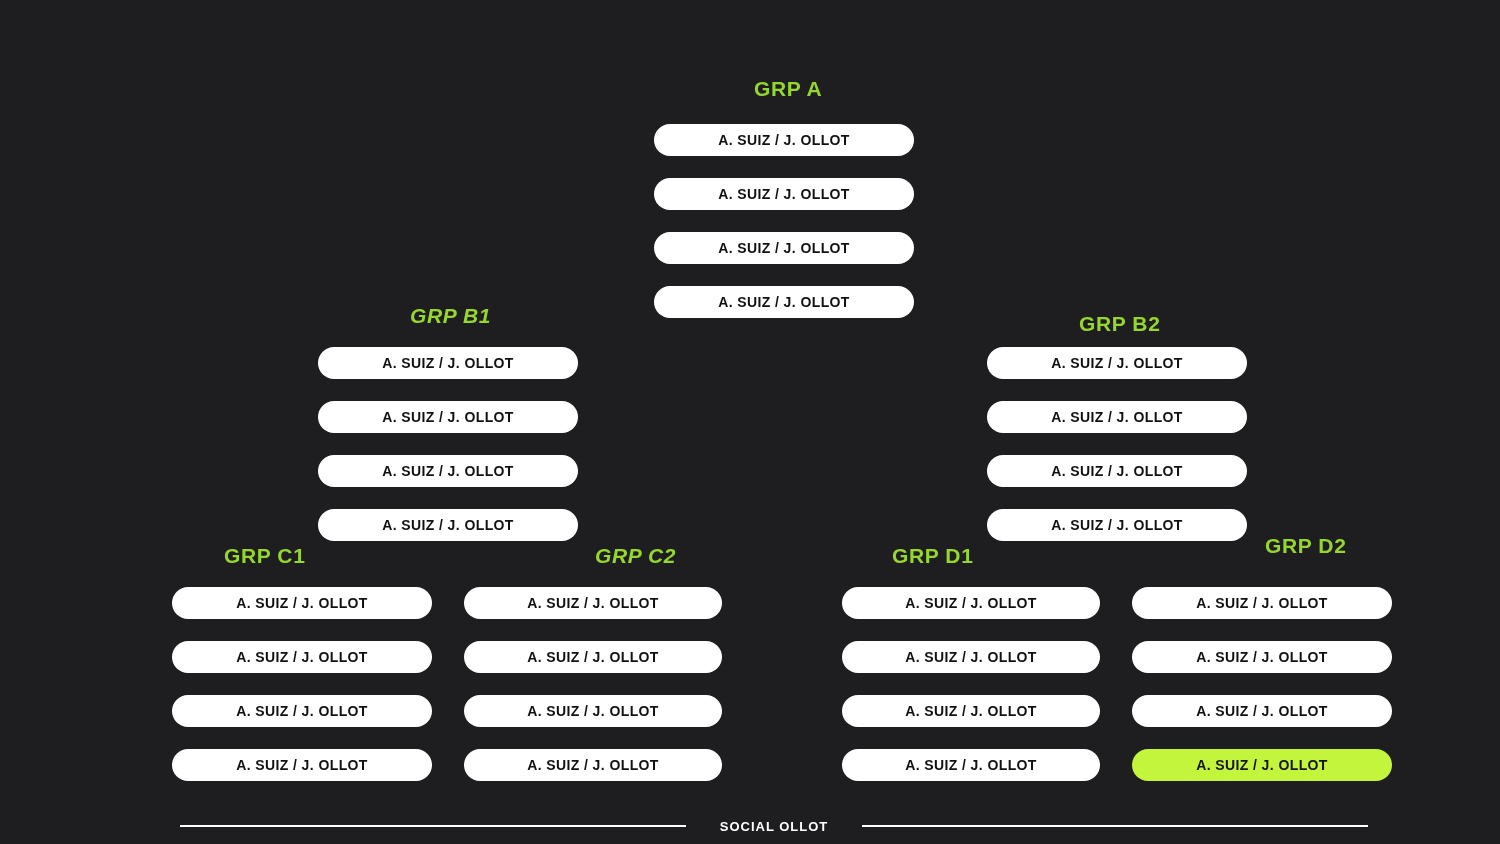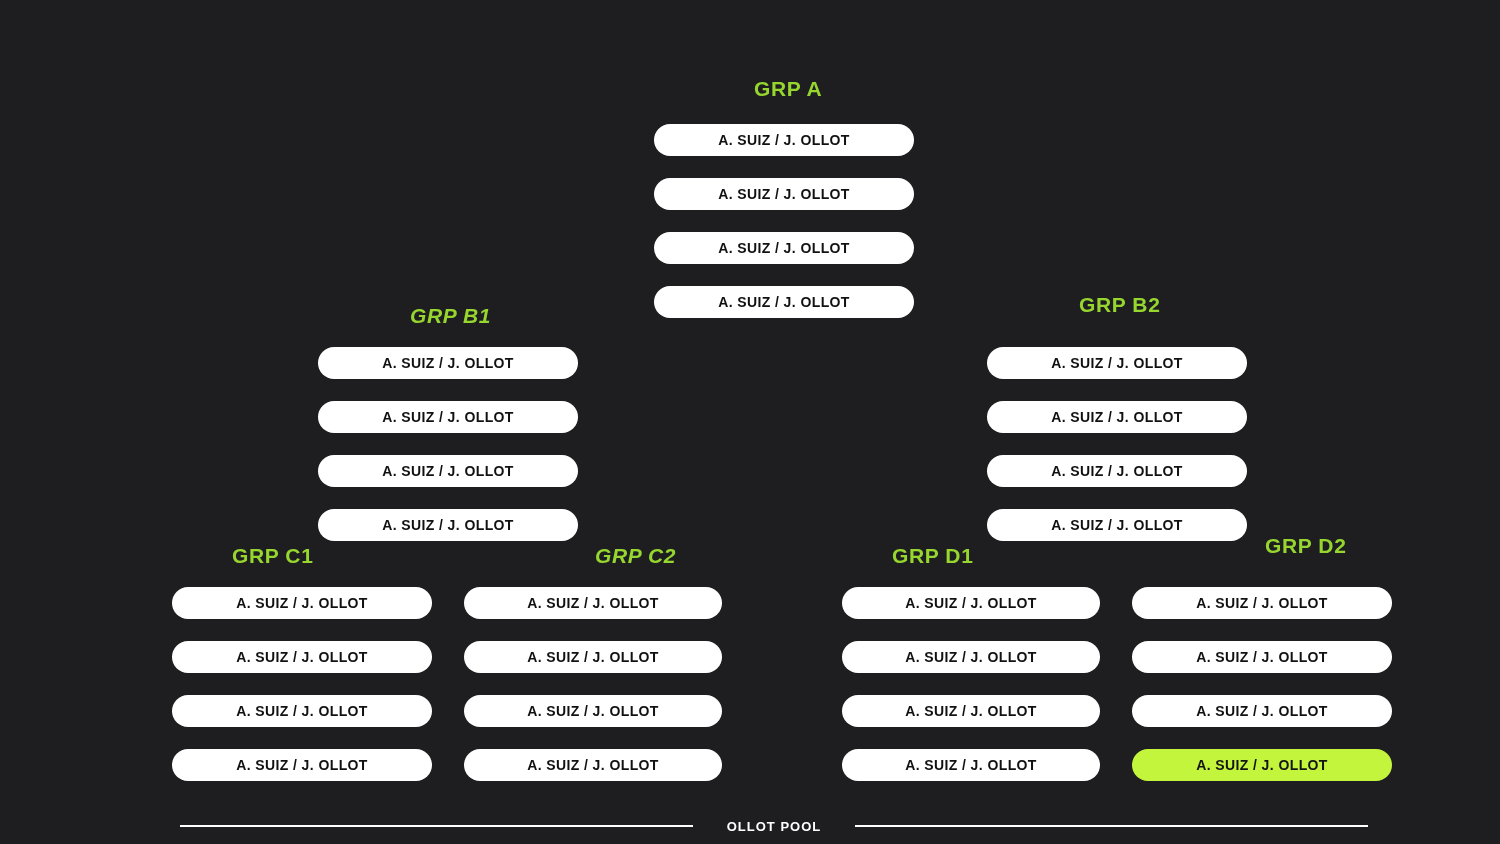--- a/index.html
+++ b/index.html
@@ -83,26 +83,26 @@
       <div class="grp-title" style="left: 722px; top: 46px;">GRP A</div>
       <div class="pill" style="left: 622px; width: 260px; top: 92px;">A. SUIZ / J. OLLOT</div>
       <div class="pill" style="left: 622px; width: 260px; top: 146px;">A. SUIZ / J. OLLOT</div>
       <div class="pill" style="left: 622px; width: 260px; top: 200px;">A. SUIZ / J. OLLOT</div>
       <div class="pill" style="left: 622px; width: 260px; top: 254px;">A. SUIZ / J. OLLOT</div>
       <div class="grp-title" style="left: 378px; top: 273px; font-style: italic;">GRP B1</div>
       <div class="pill" style="left: 286px; width: 260px; top: 315px;">A. SUIZ / J. OLLOT</div>
       <div class="pill" style="left: 286px; width: 260px; top: 369px;">A. SUIZ / J. OLLOT</div>
       <div class="pill" style="left: 286px; width: 260px; top: 423px;">A. SUIZ / J. OLLOT</div>
       <div class="pill" style="left: 286px; width: 260px; top: 477px;">A. SUIZ / J. OLLOT</div>
-      <div class="grp-title" style="left: 1047px; top: 262px;">GRP B2</div>
+      <div class="grp-title" style="left: 1047px; top: 281px;">GRP B2</div>
       <div class="pill" style="left: 955px; width: 260px; top: 315px;">A. SUIZ / J. OLLOT</div>
       <div class="pill" style="left: 955px; width: 260px; top: 369px;">A. SUIZ / J. OLLOT</div>
       <div class="pill" style="left: 955px; width: 260px; top: 423px;">A. SUIZ / J. OLLOT</div>
       <div class="pill" style="left: 955px; width: 260px; top: 477px;">A. SUIZ / J. OLLOT</div>
-      <div class="grp-title" style="left: 200px; top: 513px;">GRP C1</div>
+      <div class="grp-title" style="left: 192px; top: 513px;">GRP C1</div>
       <div class="pill" style="left: 140px; width: 260px; top: 555px;">A. SUIZ / J. OLLOT</div>
       <div class="pill" style="left: 140px; width: 260px; top: 609px;">A. SUIZ / J. OLLOT</div>
       <div class="pill" style="left: 140px; width: 260px; top: 663px;">A. SUIZ / J. OLLOT</div>
       <div class="pill" style="left: 140px; width: 260px; top: 717px;">A. SUIZ / J. OLLOT</div>
       <div class="grp-title" style="left: 563px; top: 513px; font-style: italic;">GRP C2</div>
       <div class="pill" style="left: 432px; width: 258px; top: 555px;">A. SUIZ / J. OLLOT</div>
       <div class="pill" style="left: 432px; width: 258px; top: 609px;">A. SUIZ / J. OLLOT</div>
       <div class="pill" style="left: 432px; width: 258px; top: 663px;">A. SUIZ / J. OLLOT</div>
       <div class="pill" style="left: 432px; width: 258px; top: 717px;">A. SUIZ / J. OLLOT</div>
       <div class="grp-title" style="left: 860px; top: 513px;">GRP D1</div>
@@ -112,17 +112,17 @@
       <div class="pill" style="left: 810px; width: 258px; top: 717px;">A. SUIZ / J. OLLOT</div>
       <div class="grp-title" style="left: 1233px; top: 503px;">GRP D2</div>
       <div class="pill" style="left: 1100px; width: 260px; top: 555px;">A. SUIZ / J. OLLOT</div>
       <div class="pill" style="left: 1100px; width: 260px; top: 609px;">A. SUIZ / J. OLLOT</div>
       <div class="pill" style="left: 1100px; width: 260px; top: 663px;">A. SUIZ / J. OLLOT</div>
       <div class="pill highlight" style="left: 1100px; width: 260px; top: 717px;">A. SUIZ / J. OLLOT</div>
     </div>
 
   <div id="footer">
     <div class="rule"></div>
-    <div class="pool-label">OLLOT POOL</div>
+    <div class="pool-label">SOCIAL OLLOT</div>
     <div class="rule"></div>
   </div>
 
 </div>
 
 </body></html>

